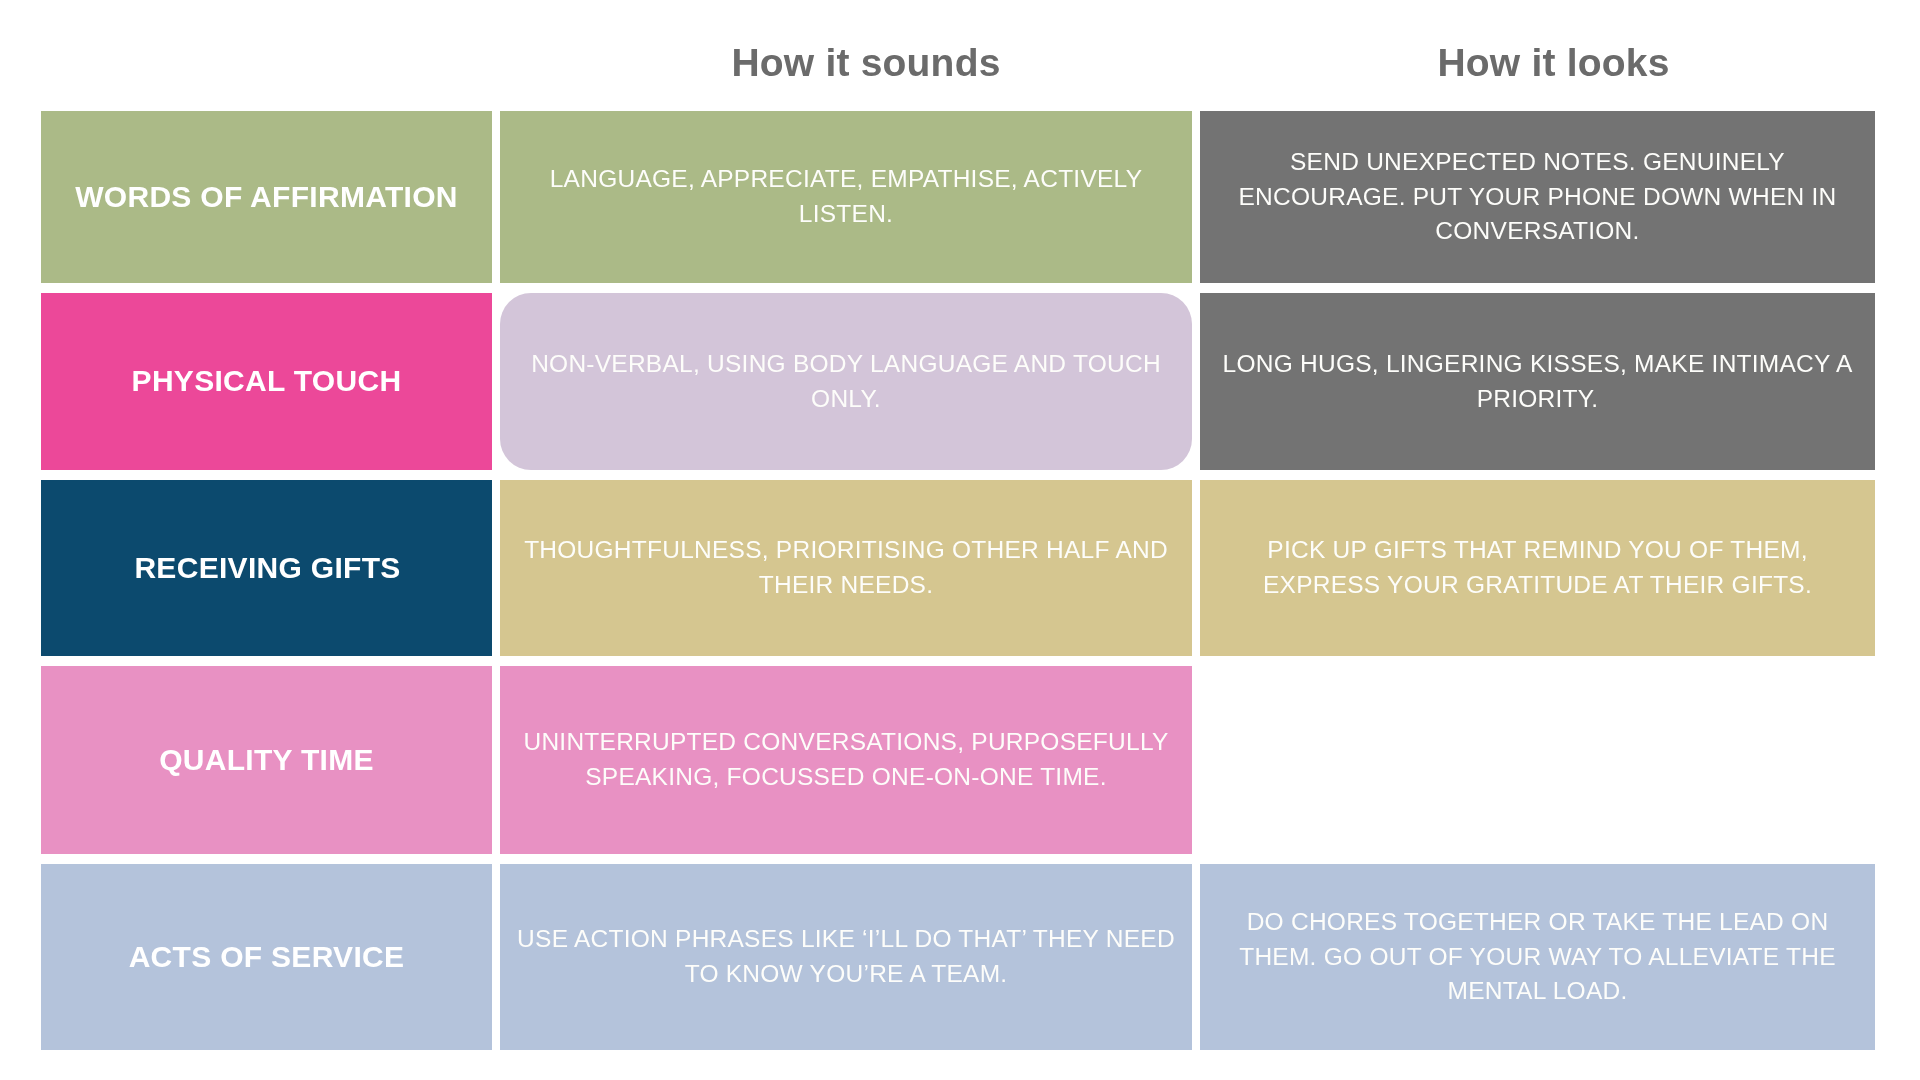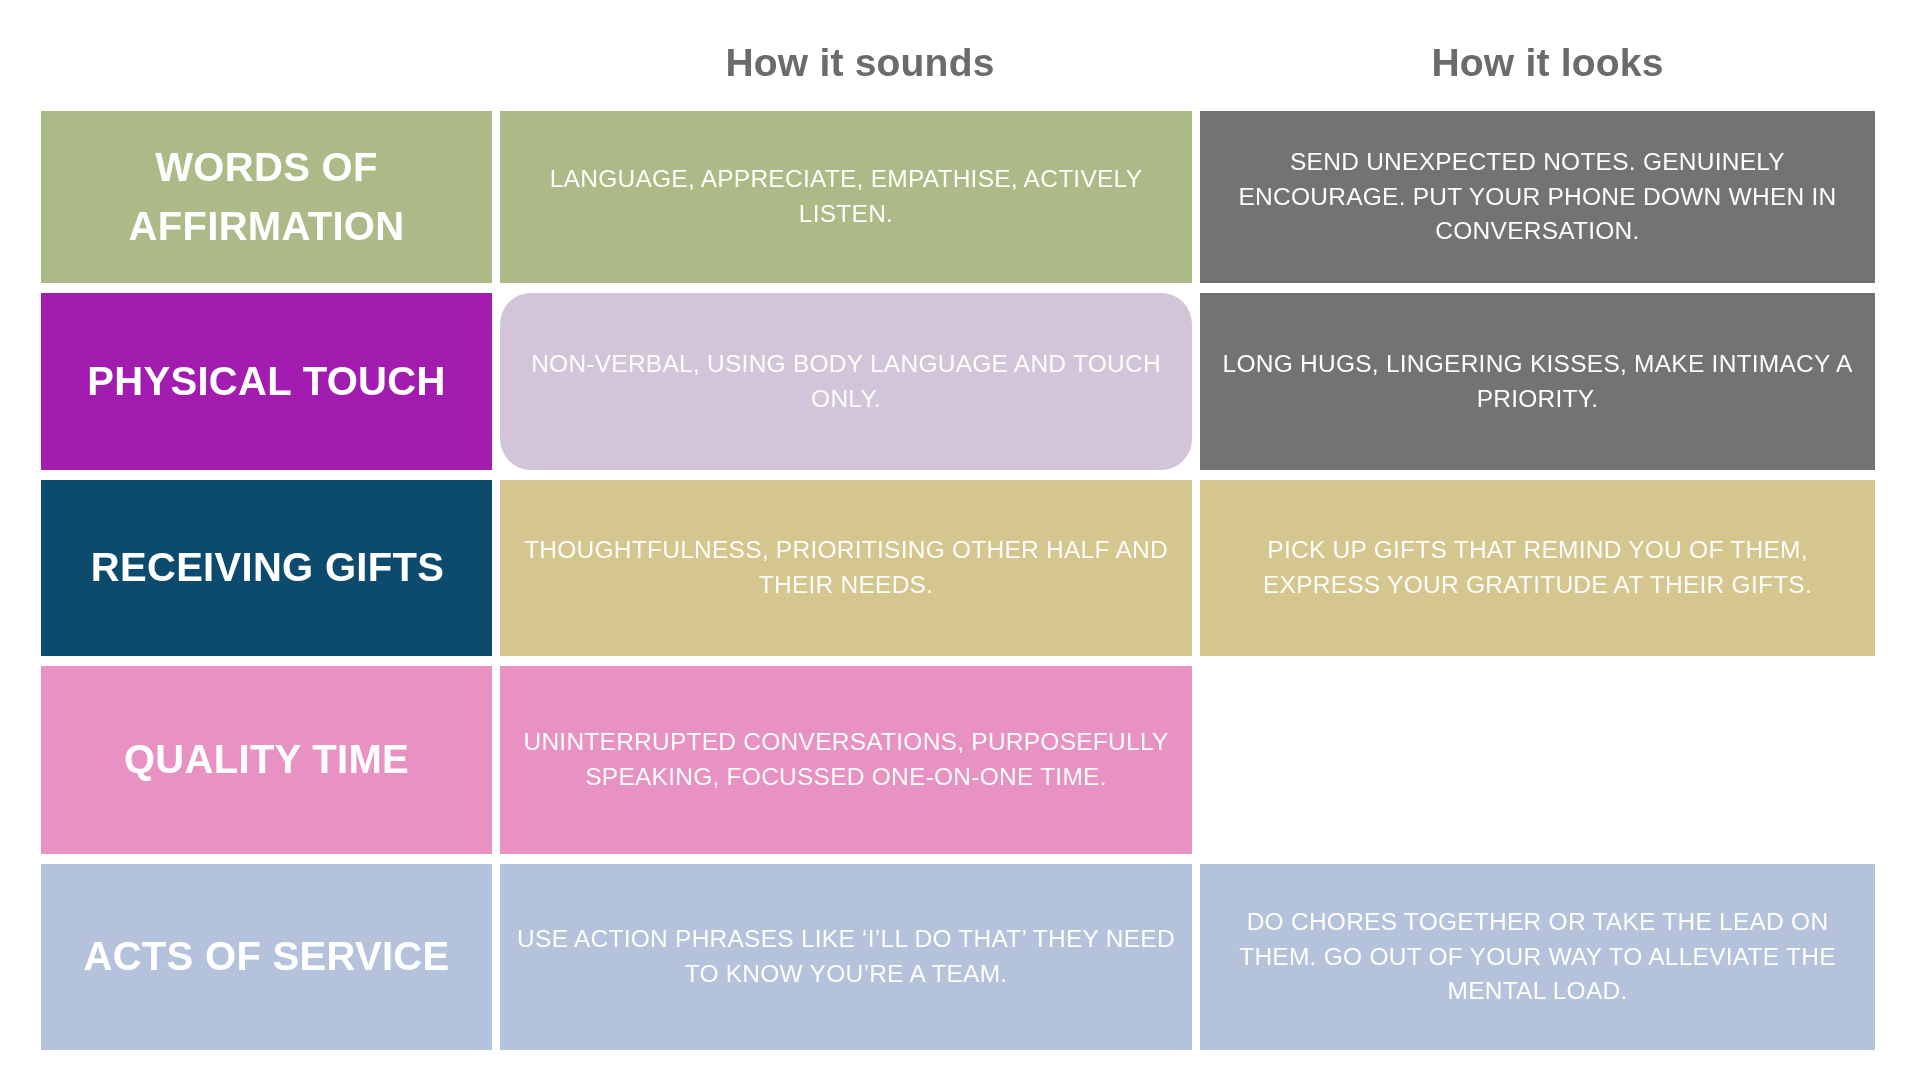--- a/index.html
+++ b/index.html
@@ -15,21 +15,21 @@
   .page {
     position: relative;
     width: 1920px;
     height: 1080px;
     background: #ffffff;
   }
 
   
   .header-row {
     position: absolute;
-    left: 51px;
+    left: 57px;
     top: 30px;
     width: 1834px;
     height: 66px;
     display: flex;
     align-items: flex-end;
   }
 
   .hdr-spacer {
     width: 459px;
     flex: 0 0 459px;
@@ -95,21 +95,21 @@
     flex: 0 0 692px;
   }
 
   .cell-looks {
     width: 675px;
     flex: 0 0 675px;
   }
 
   .title-text {
     font-family: "Liberation Sans", sans-serif;
-    font-size: 40px;
+    font-size: 30px;
     font-weight: bold;
     color: #ffffff;
     text-align: center;
     line-height: 1.48;
     letter-spacing: 0.3px;
   }
 
   .body-text {
     font-family: "Liberation Sans", sans-serif;
     font-size: 24.5px;
@@ -150,21 +150,21 @@
       </div>
       <div class="cell cell-sounds" style="background-color: rgb(171, 186, 135);">
         <span class="body-text">LANGUAGE, APPRECIATE, EMPATHISE, ACTIVELY LISTEN.</span>
       </div>
       <div class="cell cell-looks" style="background-color: #737373;">
         <span class="body-text">SEND UNEXPECTED NOTES. GENUINELY ENCOURAGE. PUT YOUR PHONE DOWN WHEN IN CONVERSATION.</span>
       </div>
     </div>
 
     <div class="row row-1">
-      <div class="cell cell-title" style="background-color: #a21caf;">
+      <div class="cell cell-title" style="background-color: #ec4899;">
         <span class="title-text">PHYSICAL TOUCH</span>
       </div>
       <div class="cell cell-sounds" style="background-color: rgb(211, 197, 217); border-radius: 31px;">
         <span class="body-text">NON-VERBAL, USING BODY LANGUAGE AND TOUCH ONLY.</span>
       </div>
       <div class="cell cell-looks" style="background-color: #737373;">
         <span class="body-text">LONG HUGS, LINGERING KISSES, MAKE INTIMACY A PRIORITY.</span>
       </div>
     </div>
 

